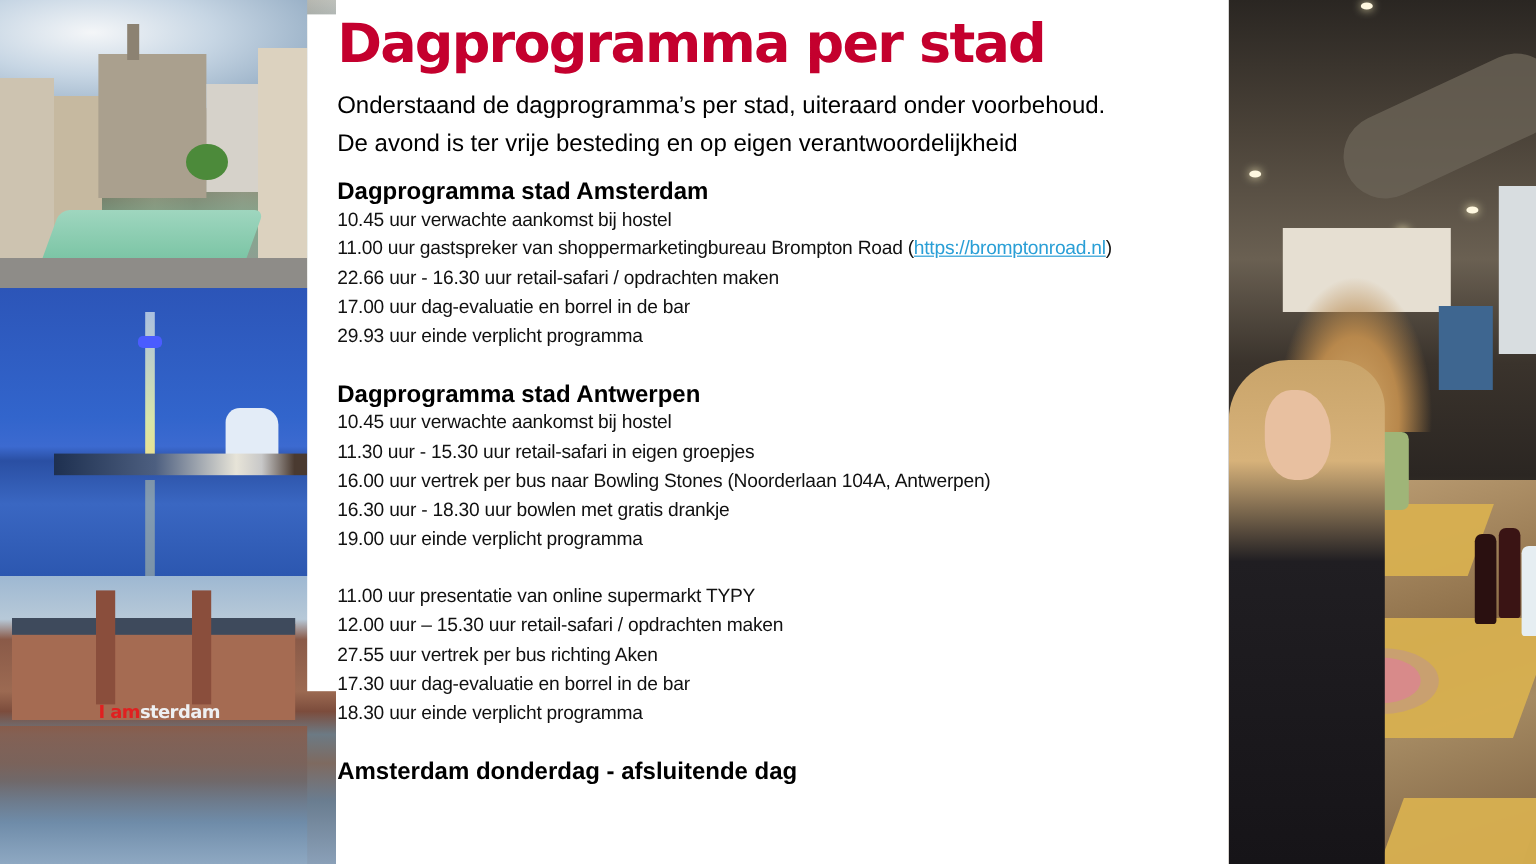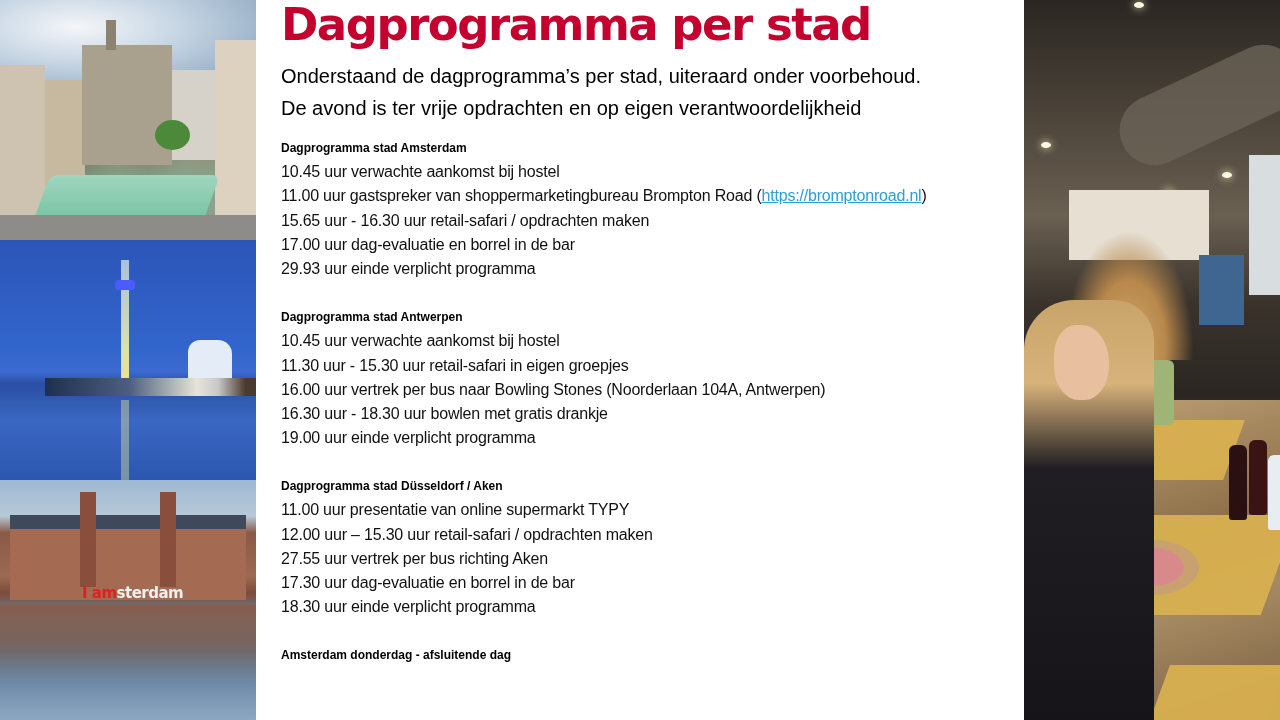--- a/index.html
+++ b/index.html
@@ -3,21 +3,21 @@
 <meta charset="utf-8">
 <style>
   html, body { margin: 0; padding: 0; }
   body {
     width: 1280px; height: 720px; overflow: hidden; position: relative;
     background: #ffffff;
     font-family: "Liberation Sans", "DejaVu Sans", sans-serif;
   }
   
   .left-col { position: absolute; left: 0; top: 0; width: 256px; height: 720px; }
-  .photo { position: absolute; left: 0; width: 256px; height: 240px; overflow: hidden; }
+  .photo { position: absolute; left: 0; width: 256px; height: 240px; overflow: hidden; padding-left: 24px; }
   .photo-antwerp { top: 0;
     background:
       linear-gradient(180deg, rgba(255,255,255,0) 0%, rgba(255,255,255,0) 60%, rgba(120,190,160,0.6) 78%, rgba(150,150,150,0.9) 100%),
       linear-gradient(90deg, #bfb7a8 0%, #d7d0c0 18%, #a49a8a 30%, #c9c0ae 46%, #b9b2a4 58%, #d0cbc0 72%, #cfc6b4 85%, #e0d9c9 100%),
       linear-gradient(180deg, #d9e3ee 0%, #9fb7cc 20%, #c6d3e0 35%, #b8b0a2 40%);
     background-blend-mode: normal, multiply, normal;
   }
   .photo-antwerp .sky { position:absolute; left:0; top:0; width:256px; height:90px;
     background: radial-gradient(ellipse at 30% 30%, #f4f6f8 0%, #c7d6e4 40%, #7e9ab5 100%); }
   .photo-antwerp .bldg { position:absolute; background:#b3a792; }
@@ -63,33 +63,33 @@
     background: linear-gradient(160deg, #b89a70 0%, #8c6e48 40%, #a58a62 60%, #7a5e40 100%); transform: skewX(-18deg); }
   .right-col .mat { position:absolute; background:#d8b050; opacity:0.95; }
   .right-col .person { position:absolute; left:0; top:300px; width:130px; height:420px;
     background: linear-gradient(180deg, #c9a46a 0%, #d7b27a 20%, #201e22 40%, #161418 100%); border-radius: 50px 40px 0 0; }
   .right-col .face { position:absolute; left:30px; top:325px; width:55px; height:75px; background:#e8c0a0; border-radius: 40% 50% 45% 45%; }
   .right-col .plate { position:absolute; left:80px; top:540px; width:95px; height:55px; background:#c9a070; border-radius:50%; }
   .right-col .meat { position:absolute; left:95px; top:548px; width:65px; height:38px; background:#d88a8a; border-radius:50%; }
   .right-col .bottle { position:absolute; width:18px; height:75px; background:#2a1010; border-radius:6px 6px 3px 3px; }
 
   
-  .content { position:absolute; left:256px; top:0; width:768px; height:564px; background:#ffffff; }
+  .content { position:absolute; left:256px; top:12px; width:768px; height:564px; background:#ffffff; }
   .title {
     position:absolute; left:25px; top:-2px; margin:0;
     font-family: "DejaVu Sans", sans-serif; font-weight: bold;
     font-size: 45px; letter-spacing: -1.5px;
     color: #c4002e; line-height: 54px; white-space: nowrap;
   }
   .intro { position:absolute; left:25px; margin:0; font-size: 20px; color:#000; white-space:nowrap; font-family:"Liberation Sans", sans-serif; }
   .intro-1 { top: 65px; }
   .intro-2 { top: 97px; }
   .schedule { position:absolute; left:25px; top:136px; width:740px; }
   .section { margin: 0 0 24px 0; }
-  .section-title { font-weight: bold; font-size: 12px; color:#000; line-height:24.2px; height:24.2px; white-space:nowrap; }
+  .section-title { font-weight: bold; font-size: 20px; color:#000; line-height:24.2px; height:24.2px; white-space:nowrap; }
   .line { font-size: 16px; color:#111; line-height:24.2px; height:24.2px; white-space:nowrap; letter-spacing:-0.2px; }
   .link { color: #2a9fd6; text-decoration: underline; cursor: pointer; }
 </style>
 </head>
 <body>
 
 <div class="left-col">
   <div class="photo photo-antwerp">
     <div class="sky"></div>
     <div class="bldg" style="left:0;top:65px;width:45px;height:150px;background:#cdc3b0;"></div>
@@ -115,44 +115,43 @@
     <div class="tw1"></div>
     <div class="tw2"></div>
     <div class="sign"><span class="red">I am</span><span>sterdam</span></div>
     <div class="water"></div>
   </div>
 </div>
 
 <div class="content">
   <h1 class="title">Dagprogramma per stad</h1>
   <p class="intro intro-1">Onderstaand de dagprogramma’s per stad, uiteraard onder voorbehoud.</p>
-  <p class="intro intro-2">De avond is ter vrije opdrachten en op eigen verantwoordelijkheid</p>
+  <p class="intro intro-2">De avond is ter vrije besteding en op eigen verantwoordelijkheid</p>
 
   <div class="schedule">
 
     <div class="section">
       <div class="section-title">Dagprogramma stad Amsterdam</div>
       <div class="line">10.45 uur verwachte aankomst bij hostel</div>
       <div class="line"><span>11.00 uur gastspreker van shoppermarketingbureau Brompton Road (</span><a class="link">https://bromptonroad.nl</a><span>)</span></div>
-      <div class="line">15.65 uur - 16.30 uur retail-safari / opdrachten maken</div>
+      <div class="line">22.66 uur - 16.30 uur retail-safari / opdrachten maken</div>
       <div class="line">17.00 uur dag-evaluatie en borrel in de bar</div>
       <div class="line">29.93 uur einde verplicht programma</div>
     </div>
 
     <div class="section">
       <div class="section-title">Dagprogramma stad Antwerpen</div>
       <div class="line">10.45 uur verwachte aankomst bij hostel</div>
       <div class="line">11.30 uur - 15.30 uur retail-safari in eigen groepjes</div>
       <div class="line">16.00 uur vertrek per bus naar Bowling Stones (Noorderlaan 104A, Antwerpen)</div>
       <div class="line">16.30 uur - 18.30 uur bowlen met gratis drankje</div>
       <div class="line">19.00 uur einde verplicht programma</div>
     </div>
 
     <div class="section">
-      <div class="section-title">Dagprogramma stad Düsseldorf / Aken</div>
       <div class="line">11.00 uur presentatie van online supermarkt TYPY</div>
       <div class="line">12.00 uur – 15.30 uur retail-safari / opdrachten maken</div>
       <div class="line">27.55 uur vertrek per bus richting Aken</div>
       <div class="line">17.30 uur dag-evaluatie en borrel in de bar</div>
       <div class="line">18.30 uur einde verplicht programma</div>
     </div>
 
     <div class="section">
       <div class="section-title">Amsterdam donderdag - afsluitende dag</div>
     </div>

